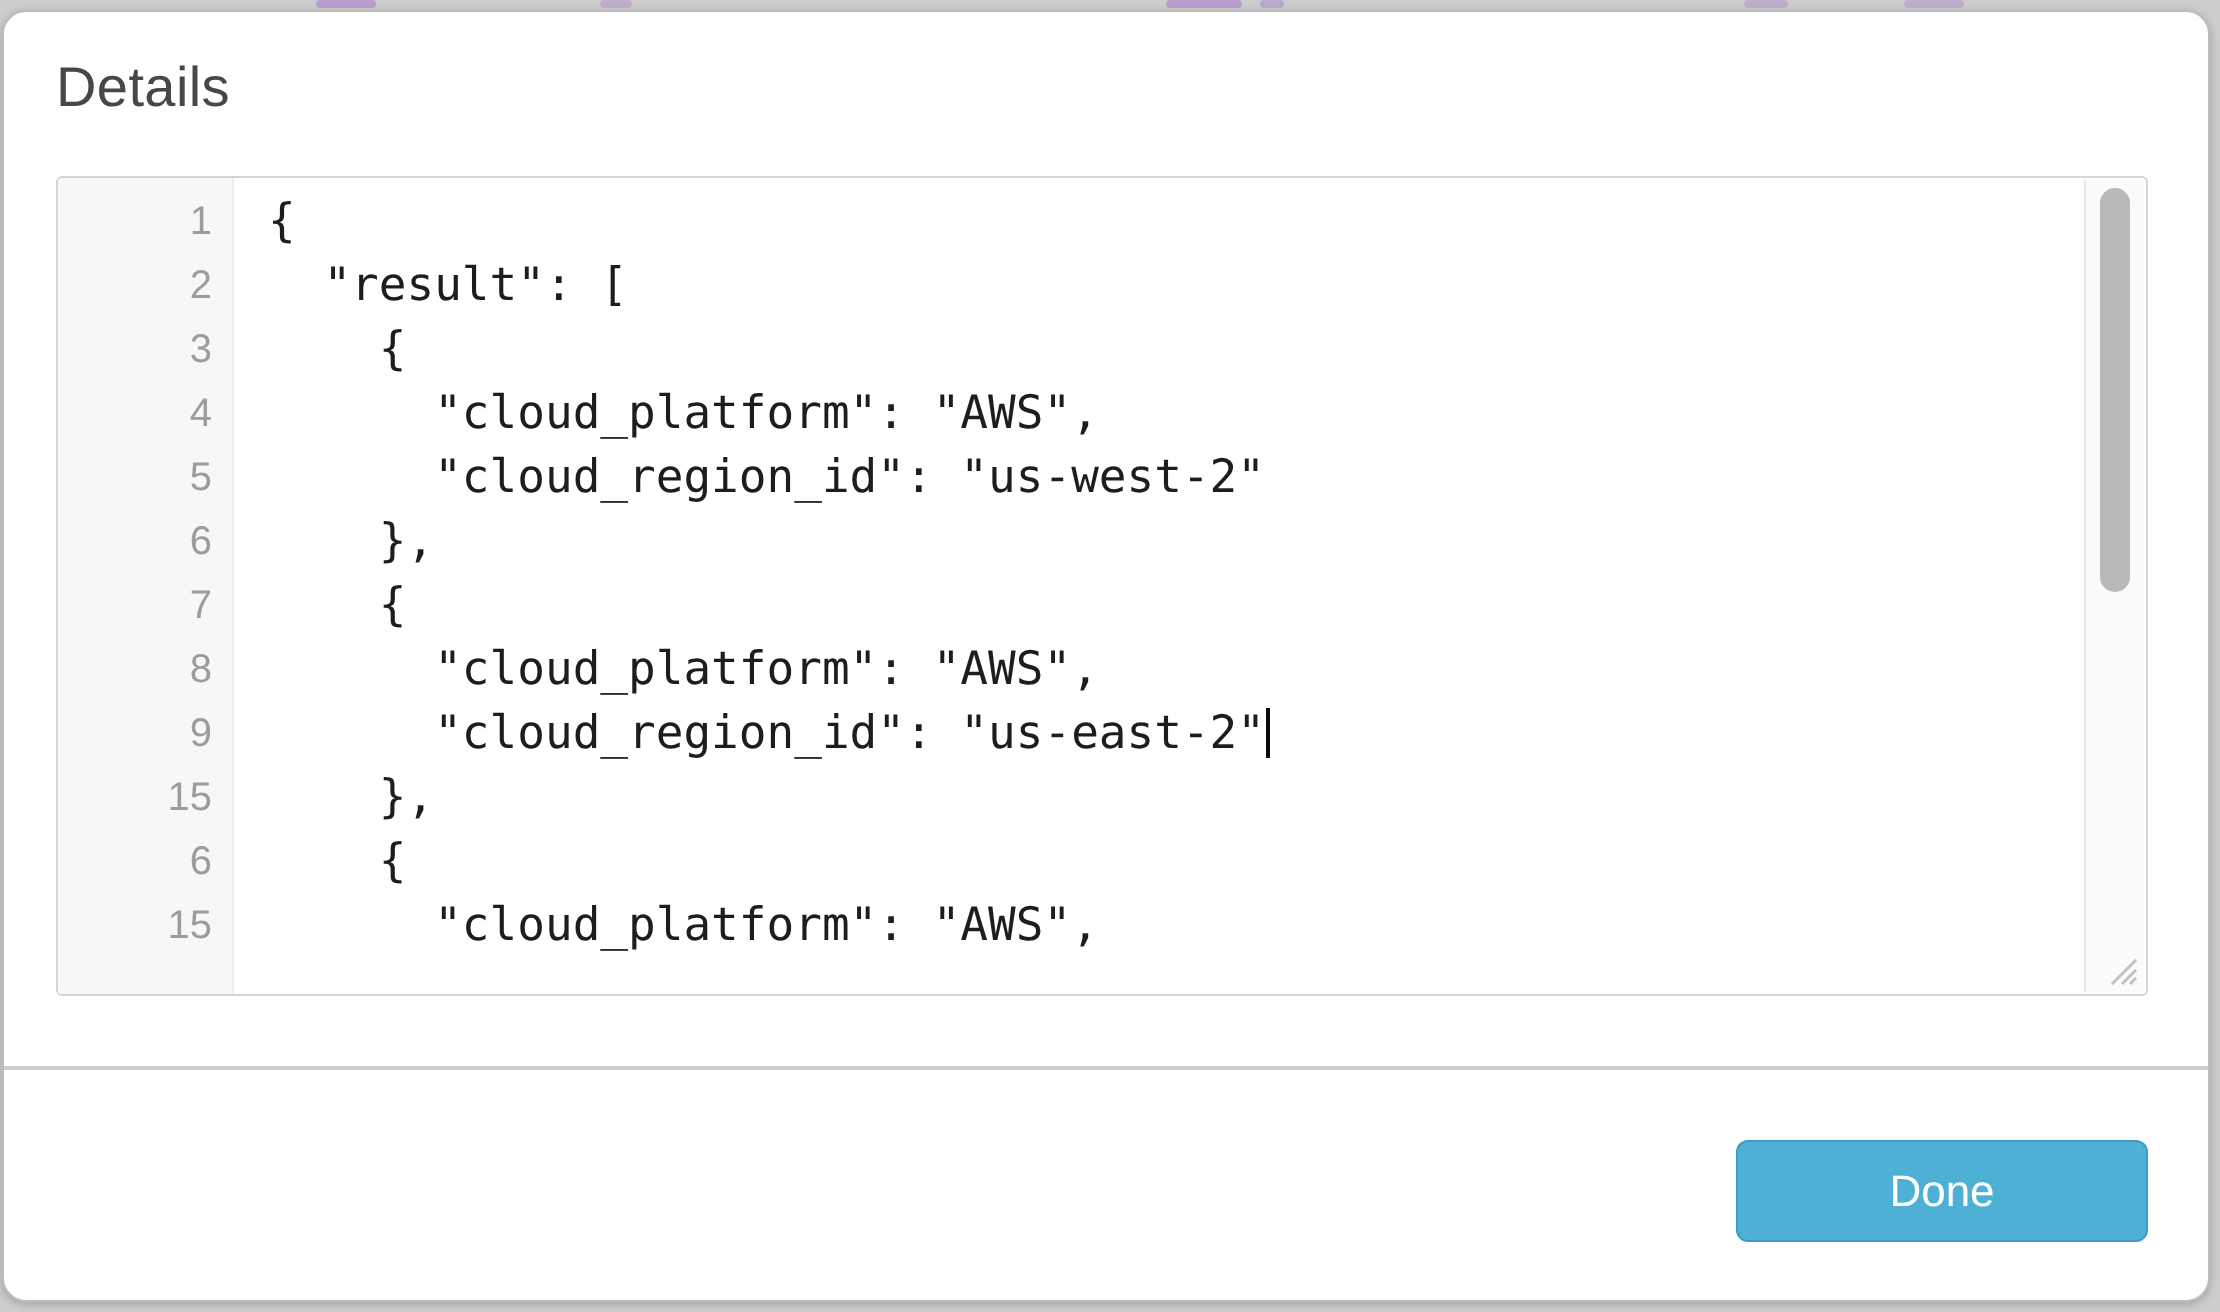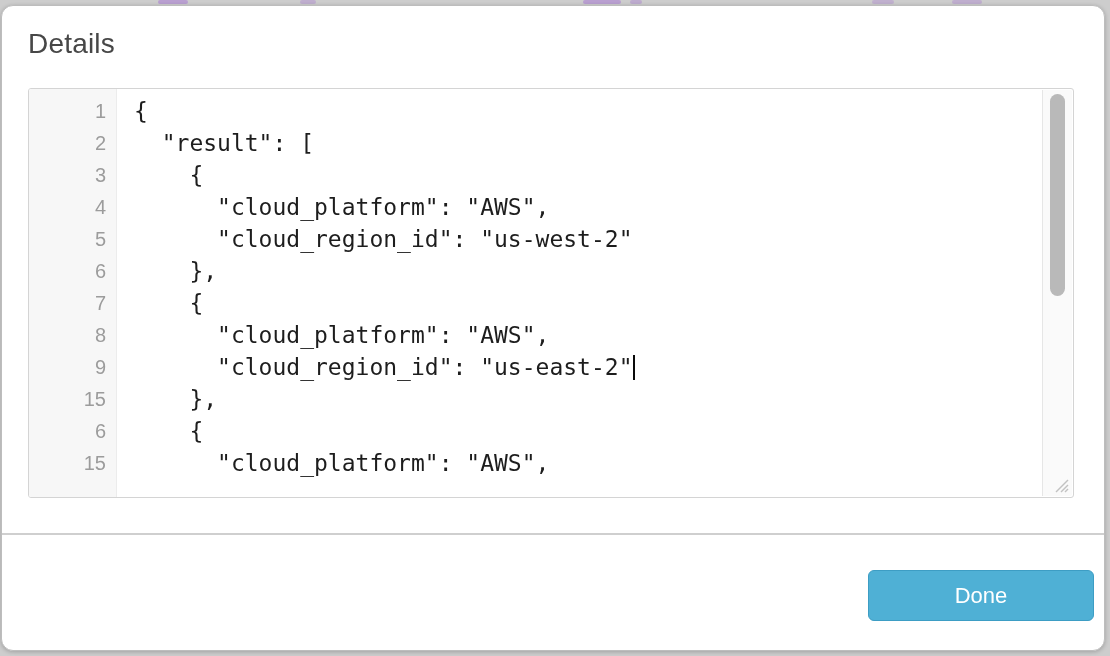--- a/index.html
+++ b/index.html
@@ -85,21 +85,21 @@
     background:var(--scroll-thumb);border-radius:8px;
   }
   .resize-grip{
     position:absolute;right:2px;bottom:2px;width:18px;height:18px;z-index:2;
   }
   .footer-divider{
     position:absolute;left:0;right:0;top:527px;height:2px;
     background:var(--divider);
   }
   .done-button{
-    position:absolute;left:866px;top:564px;width:226px;height:51px;
+    position:absolute;left:866px;top:564px;width:206px;height:51px;
     background:var(--accent);
     border:1px solid var(--accent-border);
     border-radius:6px;
     color:#ffffff;font-size:22px;font-family:"Liberation Sans",sans-serif;
     cursor:pointer;
     display:flex;align-items:center;justify-content:center;
   }
 </style>
 </head>
 <body>

